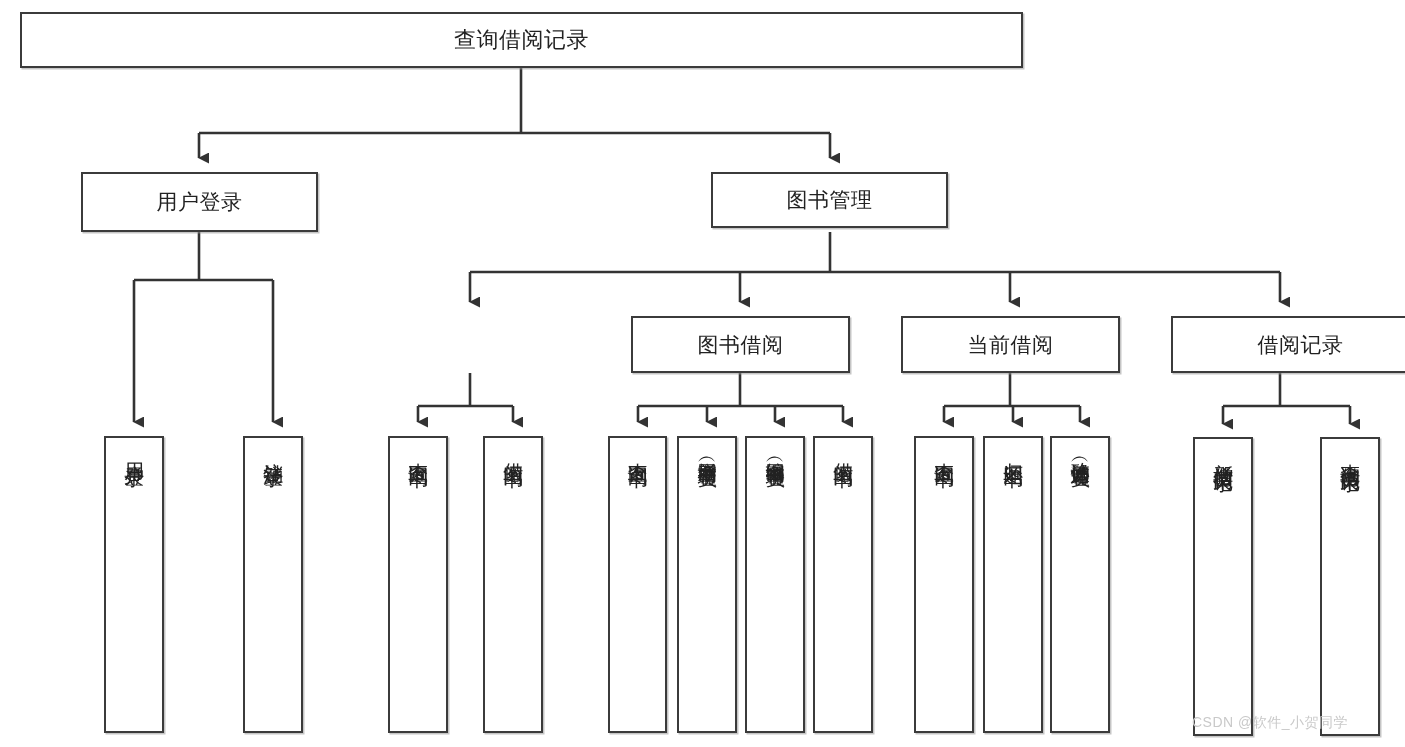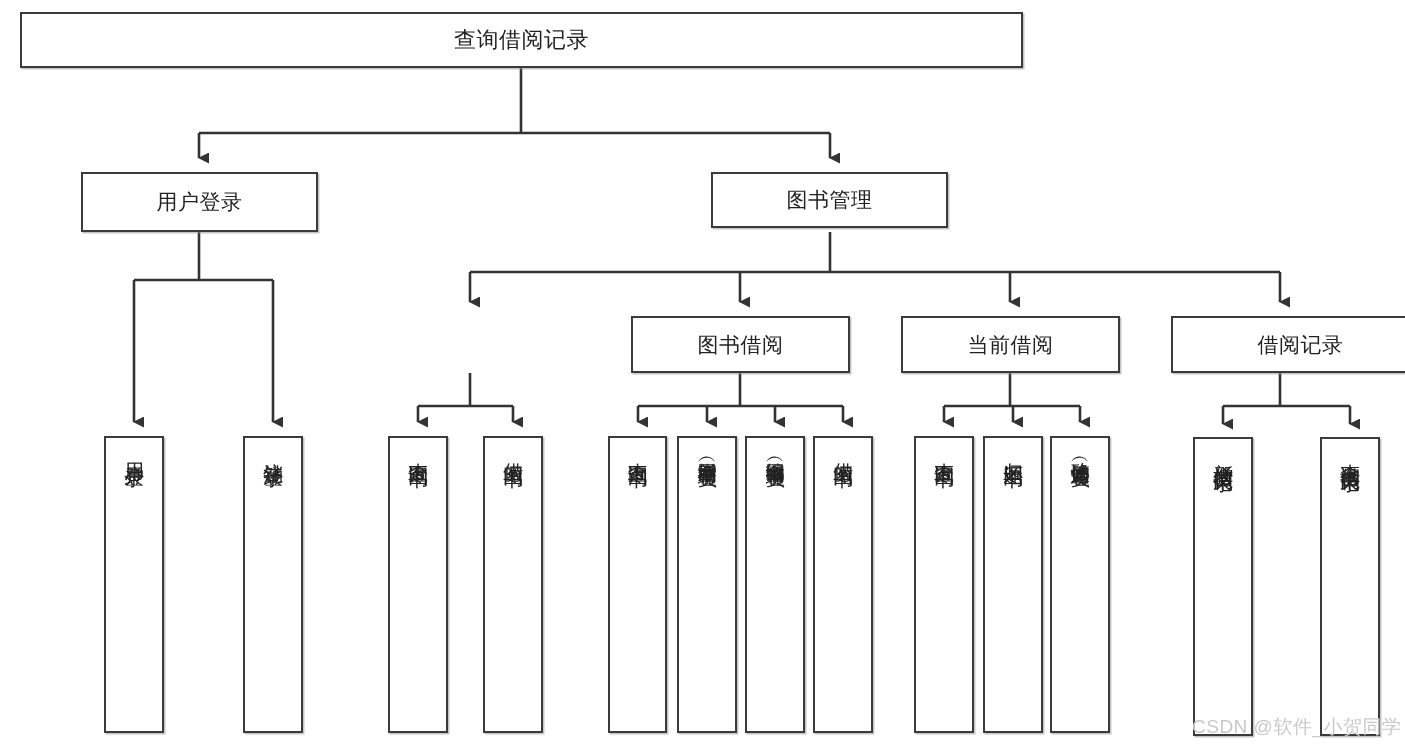--- a/index.html
+++ b/index.html
@@ -61,21 +61,21 @@
     text-align: left;
   }
   .node.vert.tall-text .label {
     font-size: 19px;
     letter-spacing: 1px;
   }
   .watermark {
     position: absolute;
     left: 1192px;
     top: 714px;
-    font-size: 19px;
+    font-size: 14px;
     color: #c9c9c9;
     white-space: nowrap;
     letter-spacing: 0.5px;
   }
 </style>
 </head>
 <body>
 
 <div id="canvas">
 

